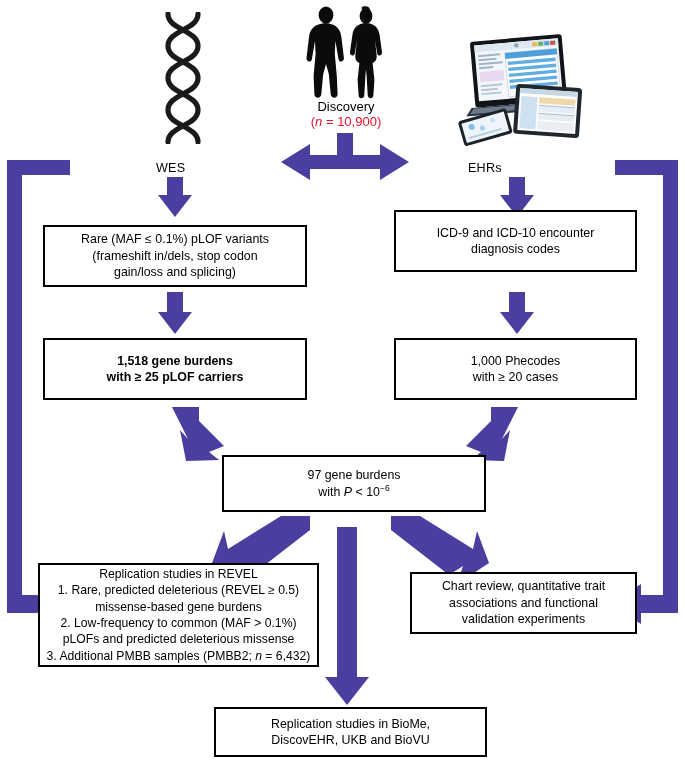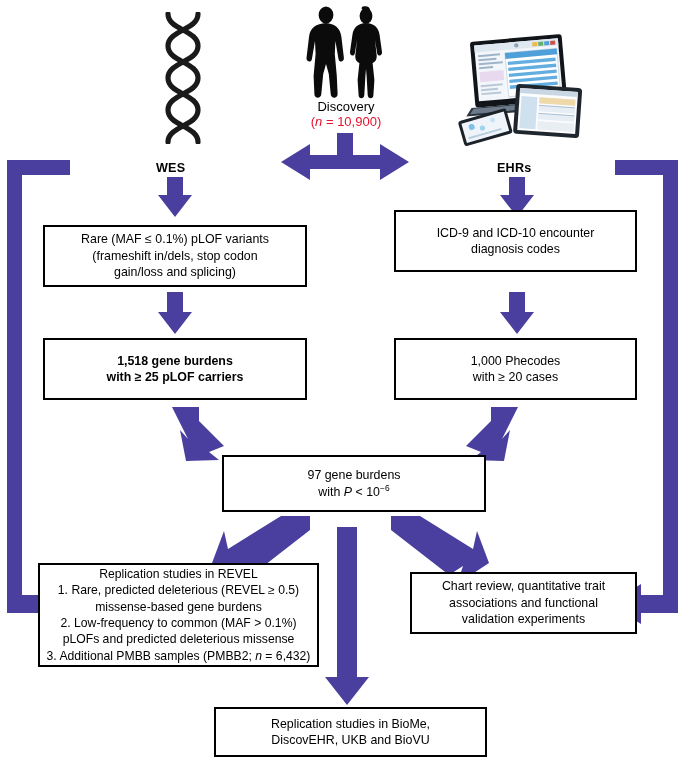--- a/index.html
+++ b/index.html
@@ -26,21 +26,21 @@
     justify-content:center;
     text-align:center;
     z-index:3;
   }
   .box .ln{display:block;line-height:1.33;white-space:nowrap;}
   .t12{font-size:12.4px;}
   .t121{font-size:12.2px;}
   .lbl{
     position:absolute;
     font-size:12.6px;
-    font-weight:bold;
+    font-weight:normal;
     letter-spacing:.2px;
     z-index:4;
     white-space:nowrap;
   }
   .cap{
     position:absolute;
     text-align:center;
     font-size:13px;
     z-index:4;
     white-space:nowrap;
@@ -228,21 +228,21 @@
       </g>
     </svg>
   </div>
 
   <div class="cap" style="left:281px;top:99px;width:130px;">
     <div>Discovery</div>
     <div class="red"><span>(</span><i class="it">n</i><span> = 10,900)</span></div>
   </div>
 
   <div class="lbl" style="left:156px;top:161px;">WES</div>
-  <div class="lbl" style="left:497px;top:161px;">EHRs</div>
+  <div class="lbl" style="left:468px;top:161px;">EHRs</div>
 
   <div class="box" style="left:43px;top:225px;width:264px;height:62px;">
     <span class="ln t12">Rare (MAF ≤ 0.1%) pLOF variants</span>
     <span class="ln t12">(frameshift in/dels, stop codon</span>
     <span class="ln t12">gain/loss and splicing)</span>
   </div>
 
   <div class="box" style="left:394px;top:210px;width:243px;height:62px;">
     <span class="ln t12">ICD-9 and ICD-10 encounter</span>
     <span class="ln t12">diagnosis codes</span>

